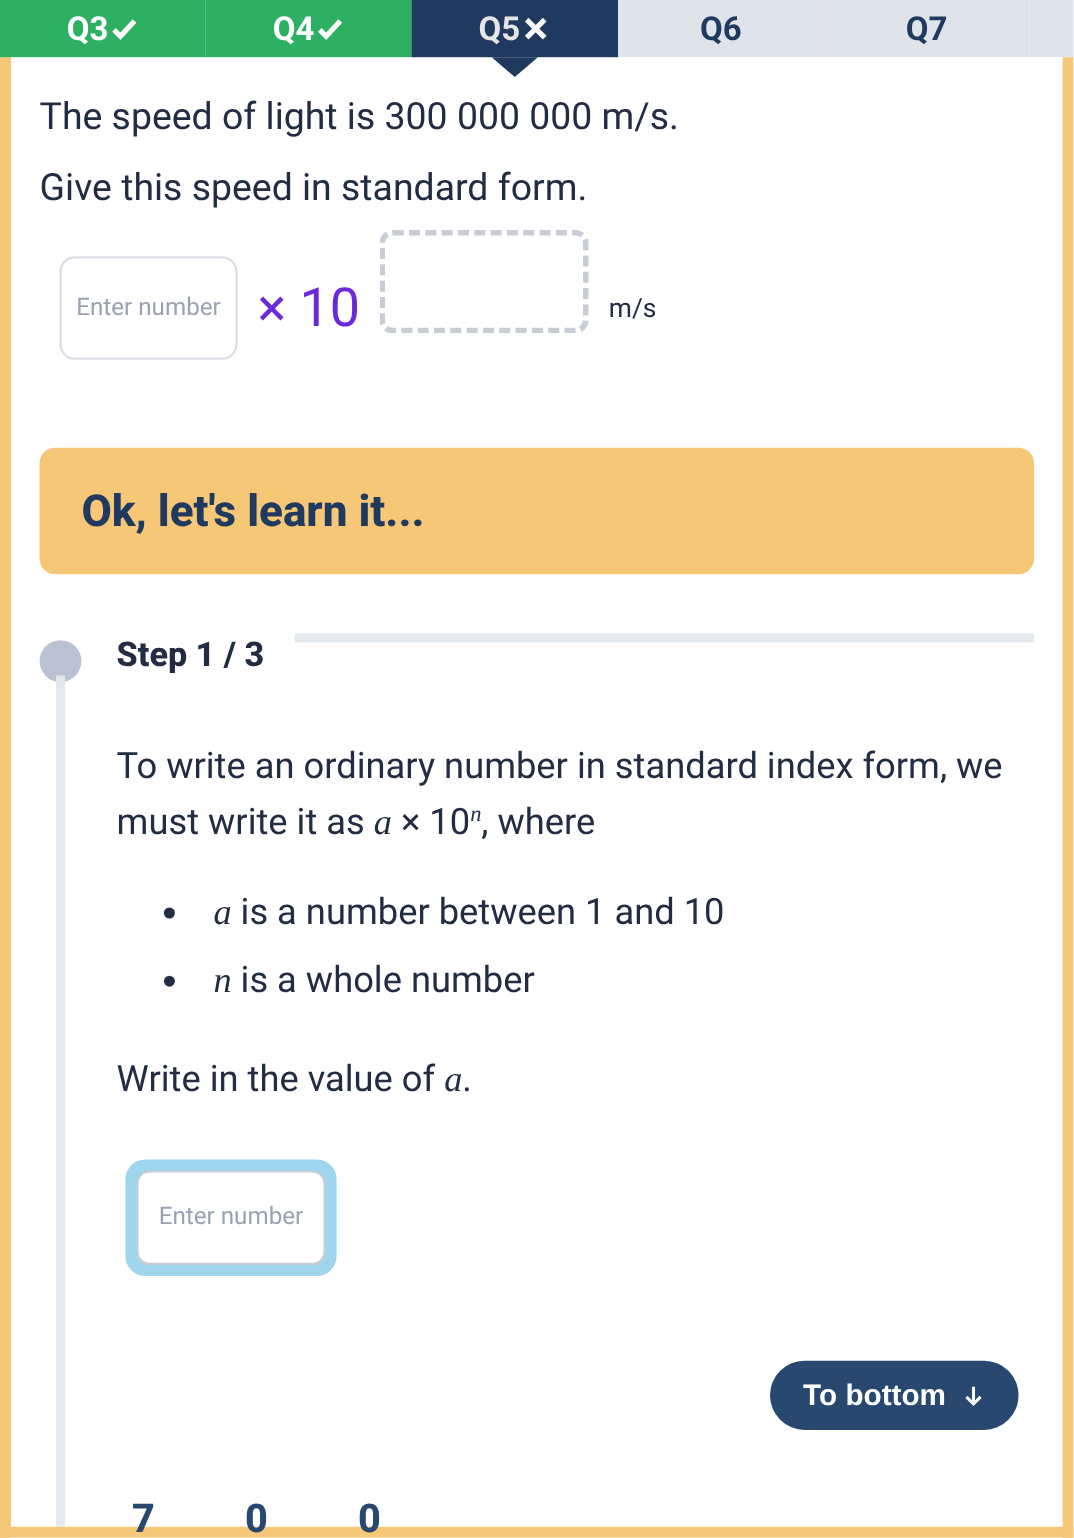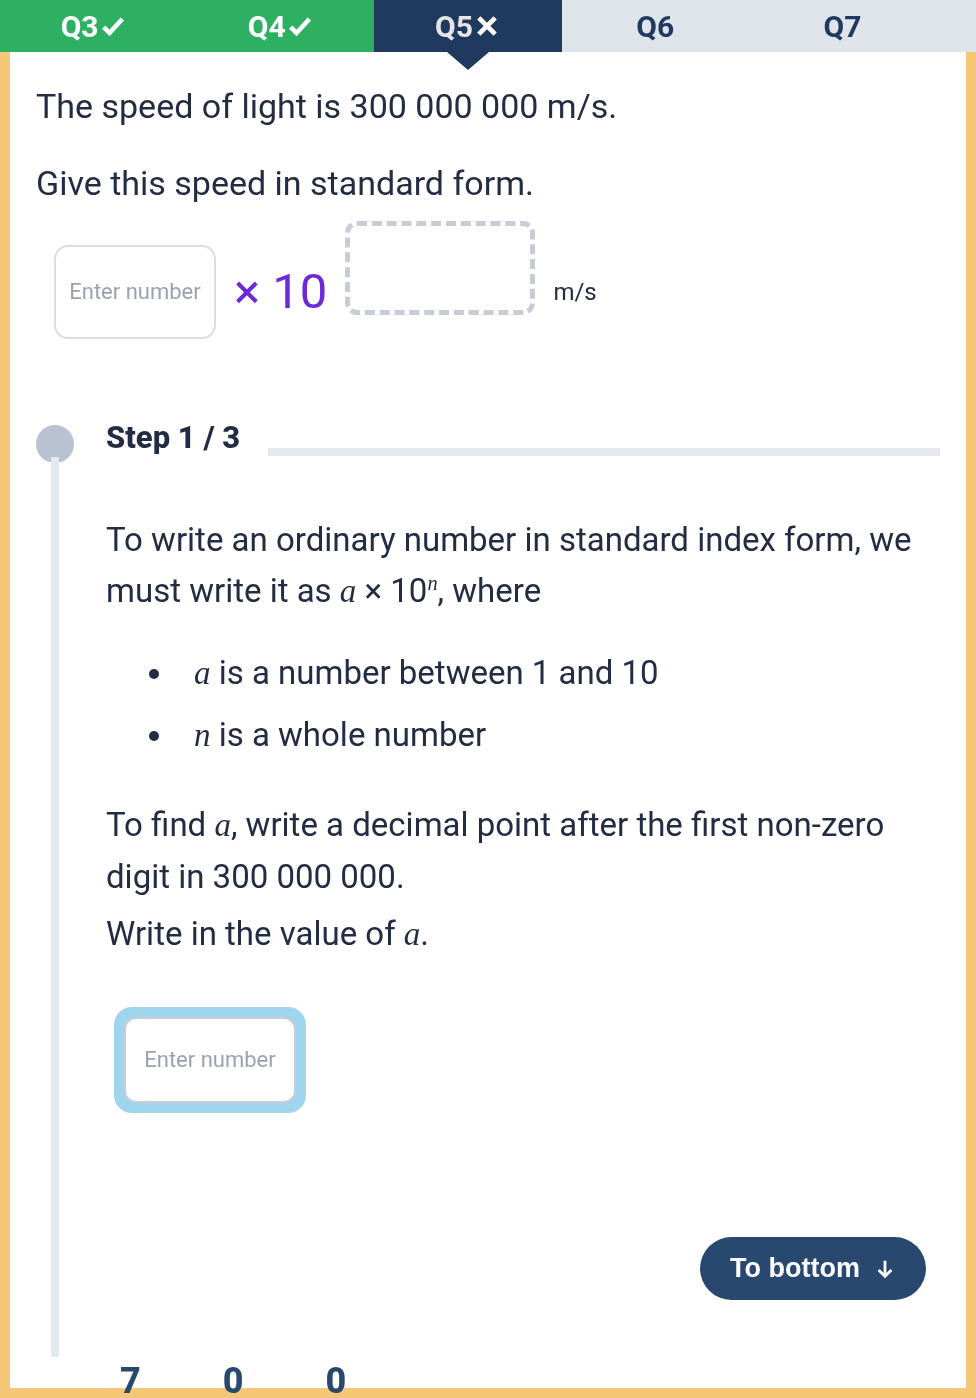--- a/index.html
+++ b/index.html
@@ -51,21 +51,21 @@
       padding: 30px 26px 0 26px;
       height: calc(1398px - 52px);
       overflow: hidden;
     }
     .question-text {
       font-size: 34px;
       color: #222c42;
       line-height: 1.45;
       margin-bottom: 36px;
     }
-    .question-text p { margin-bottom: 28px; }
+    .question-text p { margin-bottom: 16px; }
     .question-text p:last-child { margin-bottom: 0; }
     .answer-row {
       display: flex;
       align-items: center;
       gap: 18px;
       margin-left: 18px;
       margin-bottom: 80px;
     }
     .num-input {
       width: 162px; height: 94px;
@@ -114,21 +114,21 @@
     }
     .step-line {
       position: absolute;
       left: 15px; top: 38px;
       width: 8px;
       height: 900px;
       background: #e4e8ef;
     }
     .step-header {
       display: flex;
-      align-items: flex-end;
+      align-items: flex-start;
       gap: 28px;
       margin-bottom: 58px;
     }
     .step-label {
       font-size: 31px;
       font-weight: 800;
       color: #222c42;
       white-space: nowrap;
     }
     .step-rule {
@@ -242,41 +242,39 @@
     <p>Give this speed in standard form.</p>
   </div>
 
   <div class="answer-row">
     <div class="num-input">Enter number</div>
     <span class="times-ten">× 10</span>
     <div class="dashed-box"></div>
     <span class="unit">m/s</span>
   </div>
 
+  <div class="learn-banner">Ok, let's learn it...</div>
 
   <div class="step-area">
     <div class="step-dot"></div>
     <div class="step-line"></div>
 
     <div class="step-header">
       <div class="step-label">Step 1 / 3</div>
       <div class="step-rule"></div>
     </div>
 
     <div class="step-body">
       <p>
         <span>To write an ordinary number in standard index form, we must write it as </span><span class="mi">a</span> × <span>10</span><span class="sup">n</span><span>, where</span>
       </p>
       <ul>
         <li><span class="mi">a</span><span> is a number between 1 and 10</span></li>
         <li><span class="mi">n</span><span> is a whole number</span></li>
       </ul>
-      <p style="margin-bottom:6px;">
-        <span>To find </span><span class="mi">a</span><span>, write a decimal point after the first non-zero digit in 300 000 000.</span>
-      </p>
       <p>
         <span>Write in the value of </span><span class="mi">a</span><span>.</span>
       </p>
 
       <div class="answer-input-wrap">
         <div class="answer-input">Enter number</div>
       </div>
     </div>
   </div>
 

